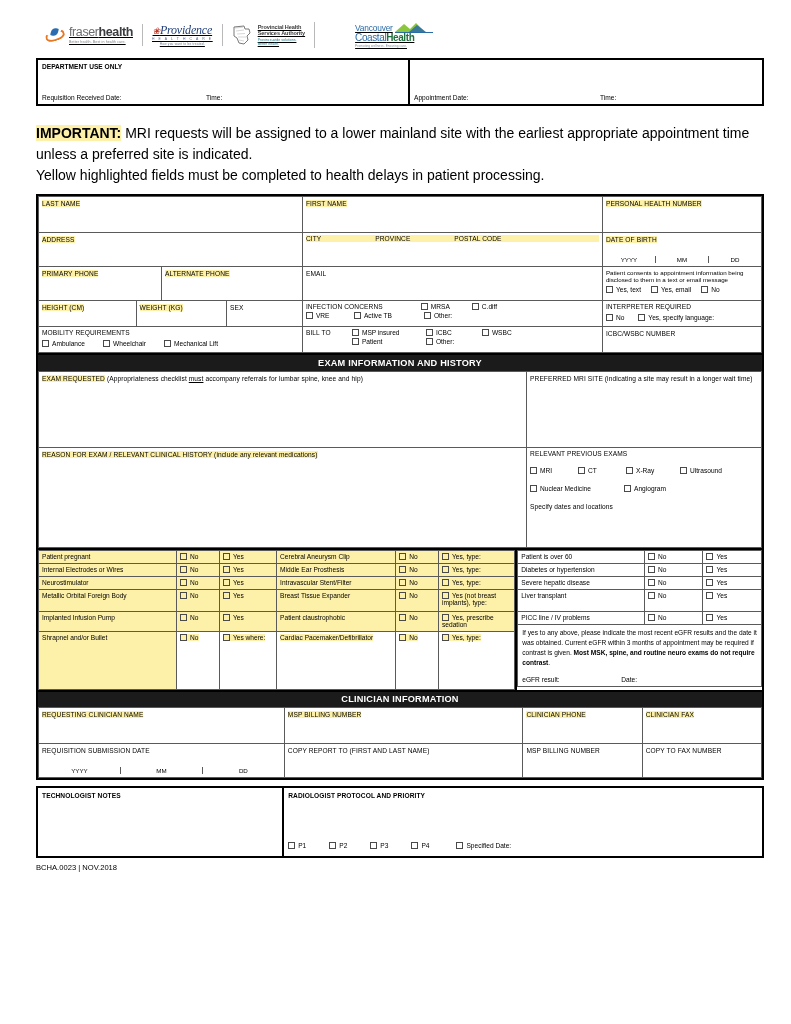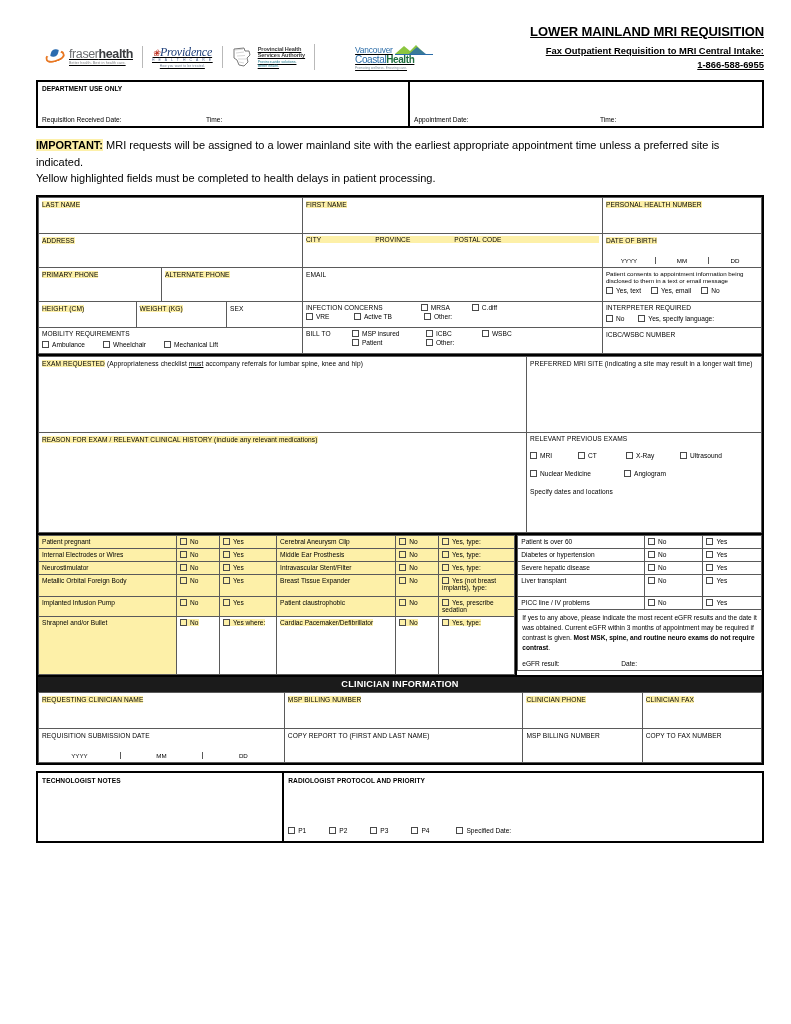--- a/index.html
+++ b/index.html
@@ -72,21 +72,21 @@
     font-size:9.2px; letter-spacing:.2px; padding:2.5px 0 3px;
   }
   .dept { border:2px solid #000; height:48px; display:flex; margin-top:10px;}
   .dept .c1 { flex:1 1 auto; border-right:2px solid #000; position:relative; }
   .dept .c2 { width:352px; position:relative; }
   .dept .top { position:absolute; left:4px; top:3px; font-size:6.6px; font-weight:bold;}
   .dept .bot { position:absolute; left:4px; bottom:3px; font-size:6.6px; }
   .dept .bot2 { position:absolute; left:168px; bottom:3px; font-size:6.6px; }
   .dept .bot2b { position:absolute; left:190px; bottom:3px; font-size:6.6px; }
 
-  .important { font-size:11px; line-height:1.5; margin:9px 0 8px; }
+  .important { font-size:14px; line-height:1.5; margin:17px 0 8px; }
   .important .kw { background:#fdf0a8; font-weight:bold; }
 
   .cb {
     display:inline-block; width:7px; height:7px; border:1px solid #4a4a4a;
     background:#fff; vertical-align:-1px; margin-right:3px;
   }
   .cb.y { background:#fdf0a8; }
   .ck { display:inline-block; white-space:nowrap; font-size:6.6px; }
 
   .sub { font-size:6.2px; }
@@ -155,25 +155,20 @@
               <path d="M0 10.5 L38 10.5" stroke="#2a6ca8" stroke-width="1"></path>
             </svg>
           </div>
           <div class="vch-c"><span class="c1">Coastal</span><span class="c2">Health</span></div>
           <div class="vch-tag">Promoting wellness. Ensuring care.</div>
         </div>
       </div>
 
     </div>
 
-    <div class="title-block">
-      <div class="t-main">LOWER MAINLAND MRI REQUISITION</div>
-      <div class="t-sub">Fax Outpatient Requisition to MRI Central Intake:</div>
-      <div class="t-ph">1-866-588-6955</div>
-    </div>
   </div>
 
   <div class="wrap">
 
     <div class="dept">
       <div class="c1">
         <div class="top">DEPARTMENT USE ONLY</div>
         <div class="bot">Requisition Received Date:</div>
         <div class="bot2">Time:</div>
       </div>
@@ -315,20 +310,21 @@
               <span class="ck"><i class="cb"></i><span>Other:</span></span>
             </div>
           </td>
           <td><span class="lbl">ICBC/WSBC NUMBER</span></td>
         </tr>
       </tbody>
         </table>
     </div>
 
     <div class="heavy" style="margin-top:-2px">
+      <div class="secbar">EXAM INFORMATION AND HISTORY</div>
 
       <table class="tbl">
         <colgroup>
             <col style="width:67.5%">
             <col style="width:32.5%">
           </colgroup>
         <tbody>
             <tr>
           <td style="height:76px">
             <span class="lbl hl">EXAM REQUESTED</span><span class="lbl"> (Appropriateness checklist </span><span class="lbl u">must</span><span class="lbl"> accompany referrals for lumbar spine, knee and hip)</span>
@@ -525,14 +521,15 @@
           <span class="ck" style="margin-right:21px"><i class="cb"></i><span>P2</span></span>
           <span class="ck" style="margin-right:21px"><i class="cb"></i><span>P3</span></span>
           <span class="ck" style="margin-right:25px"><i class="cb"></i><span>P4</span></span>
           <span class="ck"><i class="cb"></i><span>Specified Date:</span></span>
         </div>
       </div>
     </div>
 
   </div>
 
+  <div class="footer">BCHA.0023 | NOV.2018</div>
 
 </div>
 
 </body></html>

